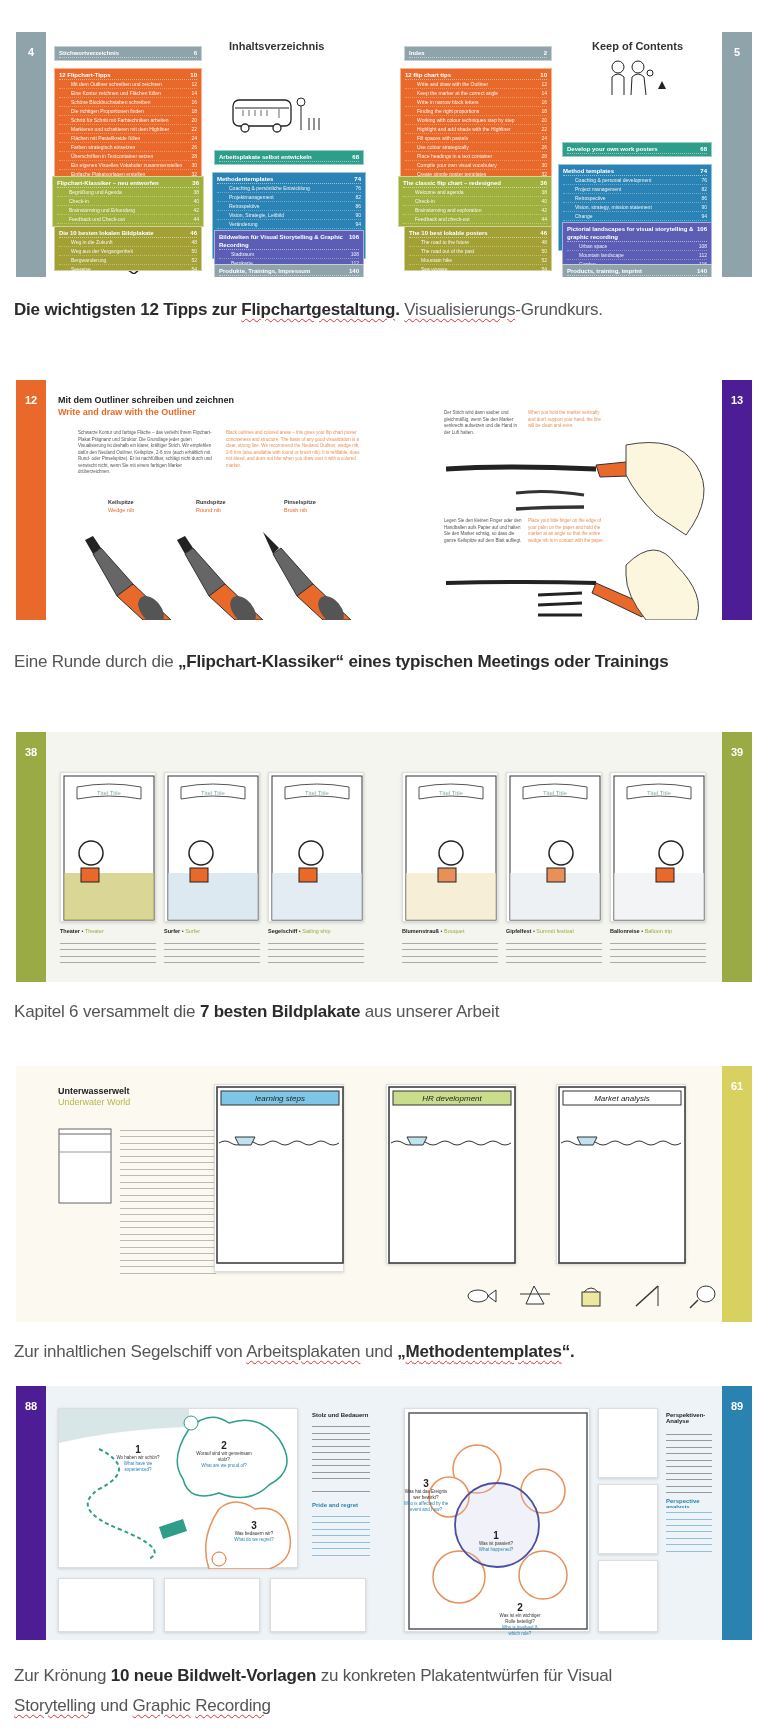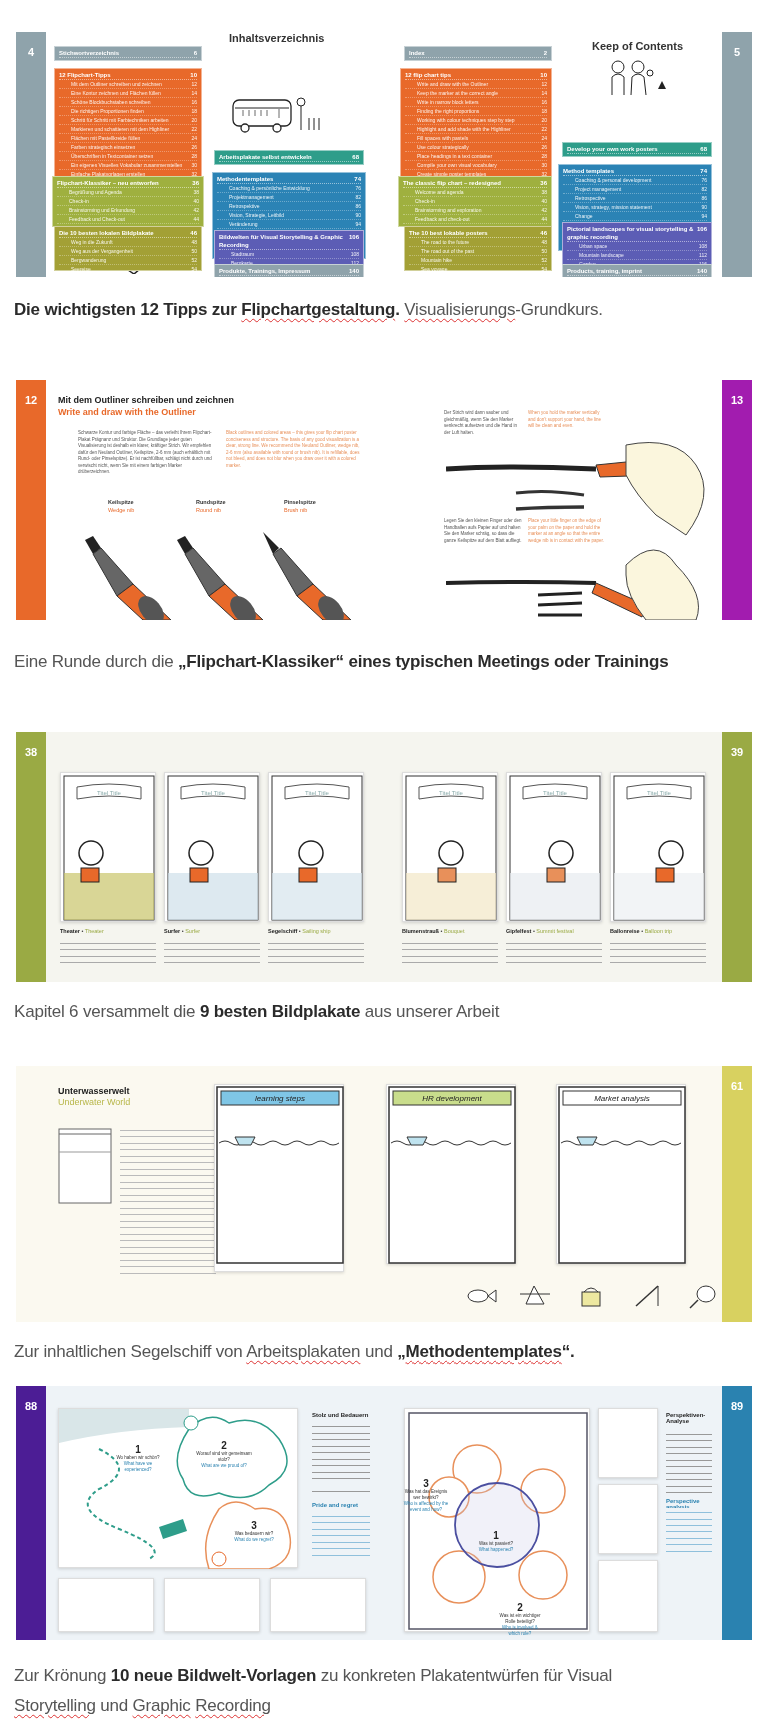--- a/index.html
+++ b/index.html
@@ -37,21 +37,21 @@
 
 <div id="toc" class="spread">
   <div class="spine left" style="background:#8fa3ab;">
     <div class="pagenum">4</div>
   </div>
   <div class="spine right" style="background:#8fa3ab;">
     <div class="pagenum">5</div>
   </div>
 
   <div id="toc-left-col"></div>
-  <div class="toc-title" style="left:213px; top:0;">Inhaltsverzeichnis</div>
+  <div class="toc-title" style="left:213px; top:8px;">Inhaltsverzeichnis</div>
   <div class="toc-title" style="left:576px; top:8px;">Keep of Contents</div>
 
   <svg class="sketch" style="left:213px; top:62px;" width="100" height="42" viewBox="0 0 100 42">
     <rect x="4" y="6" width="58" height="26" rx="6" fill="#fff" stroke="#222" stroke-width="1.3"></rect>
     <line x1="6" y1="14" x2="60" y2="14" stroke="#222"></line>
     <g stroke="#444" stroke-width="0.8">
         <line x1="14" y1="16" x2="14" y2="22"></line>
         <line x1="20" y1="16" x2="20" y2="22"></line>
         <line x1="26" y1="16" x2="26" y2="22"></line>
         <line x1="32" y1="16" x2="32" y2="22"></line>
@@ -438,21 +438,21 @@
       </div>
     </div>
   </div>
 
 <div class="caption" style="top:300px;"><b>Die wichtigsten 12 Tipps zur </b><b class="wavy">Flipchartgestaltung</b><b>.</b><span> </span><span class="wavy">Visualisierungs</span><span>-Grundkurs.</span></div>
 
 <div class="spread" style="top:380px; height:240px; background:#fff;">
   <div class="spine left" style="background:#e8692a;">
     <div class="pagenum">12</div>
   </div>
-  <div class="spine right" style="background:#a21caf;">
+  <div class="spine right" style="background:#4c1d95;">
     <div class="pagenum">13</div>
   </div>
   <div class="hdr-dark" style="position:absolute; left:42px; top:15px;">Mit dem Outliner schreiben und zeichnen</div>
   <div class="hdr-accent" style="position:absolute; left:42px; top:27px; color:#e8692a;">Write and draw with the Outliner</div>
   <div class="smalltext" style="position:absolute; left:62px; top:50px; width:135px;">Schwarze Kontur und farbige Fläche – das verleiht Ihrem Flipchart-Plakat Prägnanz und Struktur. Die Grundlage jeder guten Visualisierung ist deshalb ein klarer, kräftiger Strich. Wir empfehlen dafür den Neuland Outliner, Keilspitze, 2-6 mm (auch erhältlich mit Rund- oder Pinselspitze). Er ist nachfüllbar, schlägt nicht durch und verwischt nicht, wenn Sie mit einem farbigen Marker drüberzeichnen.</div>
   <div class="smalltext" style="position:absolute; left:210px; top:50px; width:135px; color:#e8905a;">Black outlines and colored areas – this gives your flip chart poster conciseness and structure. The basis of any good visualization is a clear, strong line. We recommend the Neuland Outliner, wedge nib, 2-6 mm (also available with round or brush nib). It is refillable, does not bleed, and does not blur when you draw over it with a colored marker.</div>
 
   <div id="nib-labels">
       <div style="position: absolute; left: 92px; top: 118px; font-size: 5.5px; line-height: 8px;">
         <div style="font-weight: bold;">Keilspitze</div>
@@ -569,21 +569,21 @@
     <rect x="3" y="100" width="90" height="47" fill="#eceff2" opacity="0.7"></rect>
     <path d="M16 14 Q48 8 80 14 L80 26 Q48 20 16 26 Z" fill="#fff" stroke="#555"></path>
     <text x="48" y="22" font-size="6" text-anchor="middle" fill="#8aa">Titel Title</text>
     <circle cx="60" cy="80" r="12" fill="none" stroke="#222" stroke-width="1.5"></circle>
     <rect x="45" y="95" width="18" height="14" fill="#e8692a" stroke="#222"></rect>
   </svg></div>
       <div class="poster-cap" style="left: 594px; top: 196px; width: 96px;"><b>Ballonreise</b><span> • </span><span style="color: rgb(154, 170, 68);">Balloon trip</span><div style="margin-top: 4px; height: 30px; background: repeating-linear-gradient(rgb(245, 245, 239) 0px, rgb(245, 245, 239) 4px, rgb(170, 170, 170) 4px, rgb(170, 170, 170) 5px, rgb(245, 245, 239) 5px, rgb(245, 245, 239) 6.5px);"></div></div>
     </div>
 </div>
 
-<div class="caption" style="top:1002px;"><span>Kapitel 6 versammelt die </span><b>9 besten Bildplakate</b><span> aus unserer Arbeit</span></div>
+<div class="caption" style="top:1002px;"><span>Kapitel 6 versammelt die </span><b>7 besten Bildplakate</b><span> aus unserer Arbeit</span></div>
 
 <div class="spread" style="top:1066px; height:256px; background:#fbf9f0;">
   <div class="spine right" style="background:#d8d160;margin-left:24px;">
     <div class="pagenum">61</div>
   </div>
   <div class="hdr-dark" style="position:absolute; left:42px; top:20px;">Unterwasserwelt</div>
   <div class="hdr-accent" style="position:absolute; left:42px; top:31px; color:#b8b74a; font-weight:normal;">Underwater World</div>
   <svg class="sketch" style="left:42px; top:62px;" width="54" height="76" viewBox="0 0 54 76">
     <rect x="1" y="1" width="52" height="74" fill="#fff" stroke="#666"></rect>
     <line x1="1" y1="6" x2="53" y2="6" stroke="#666"></line>

